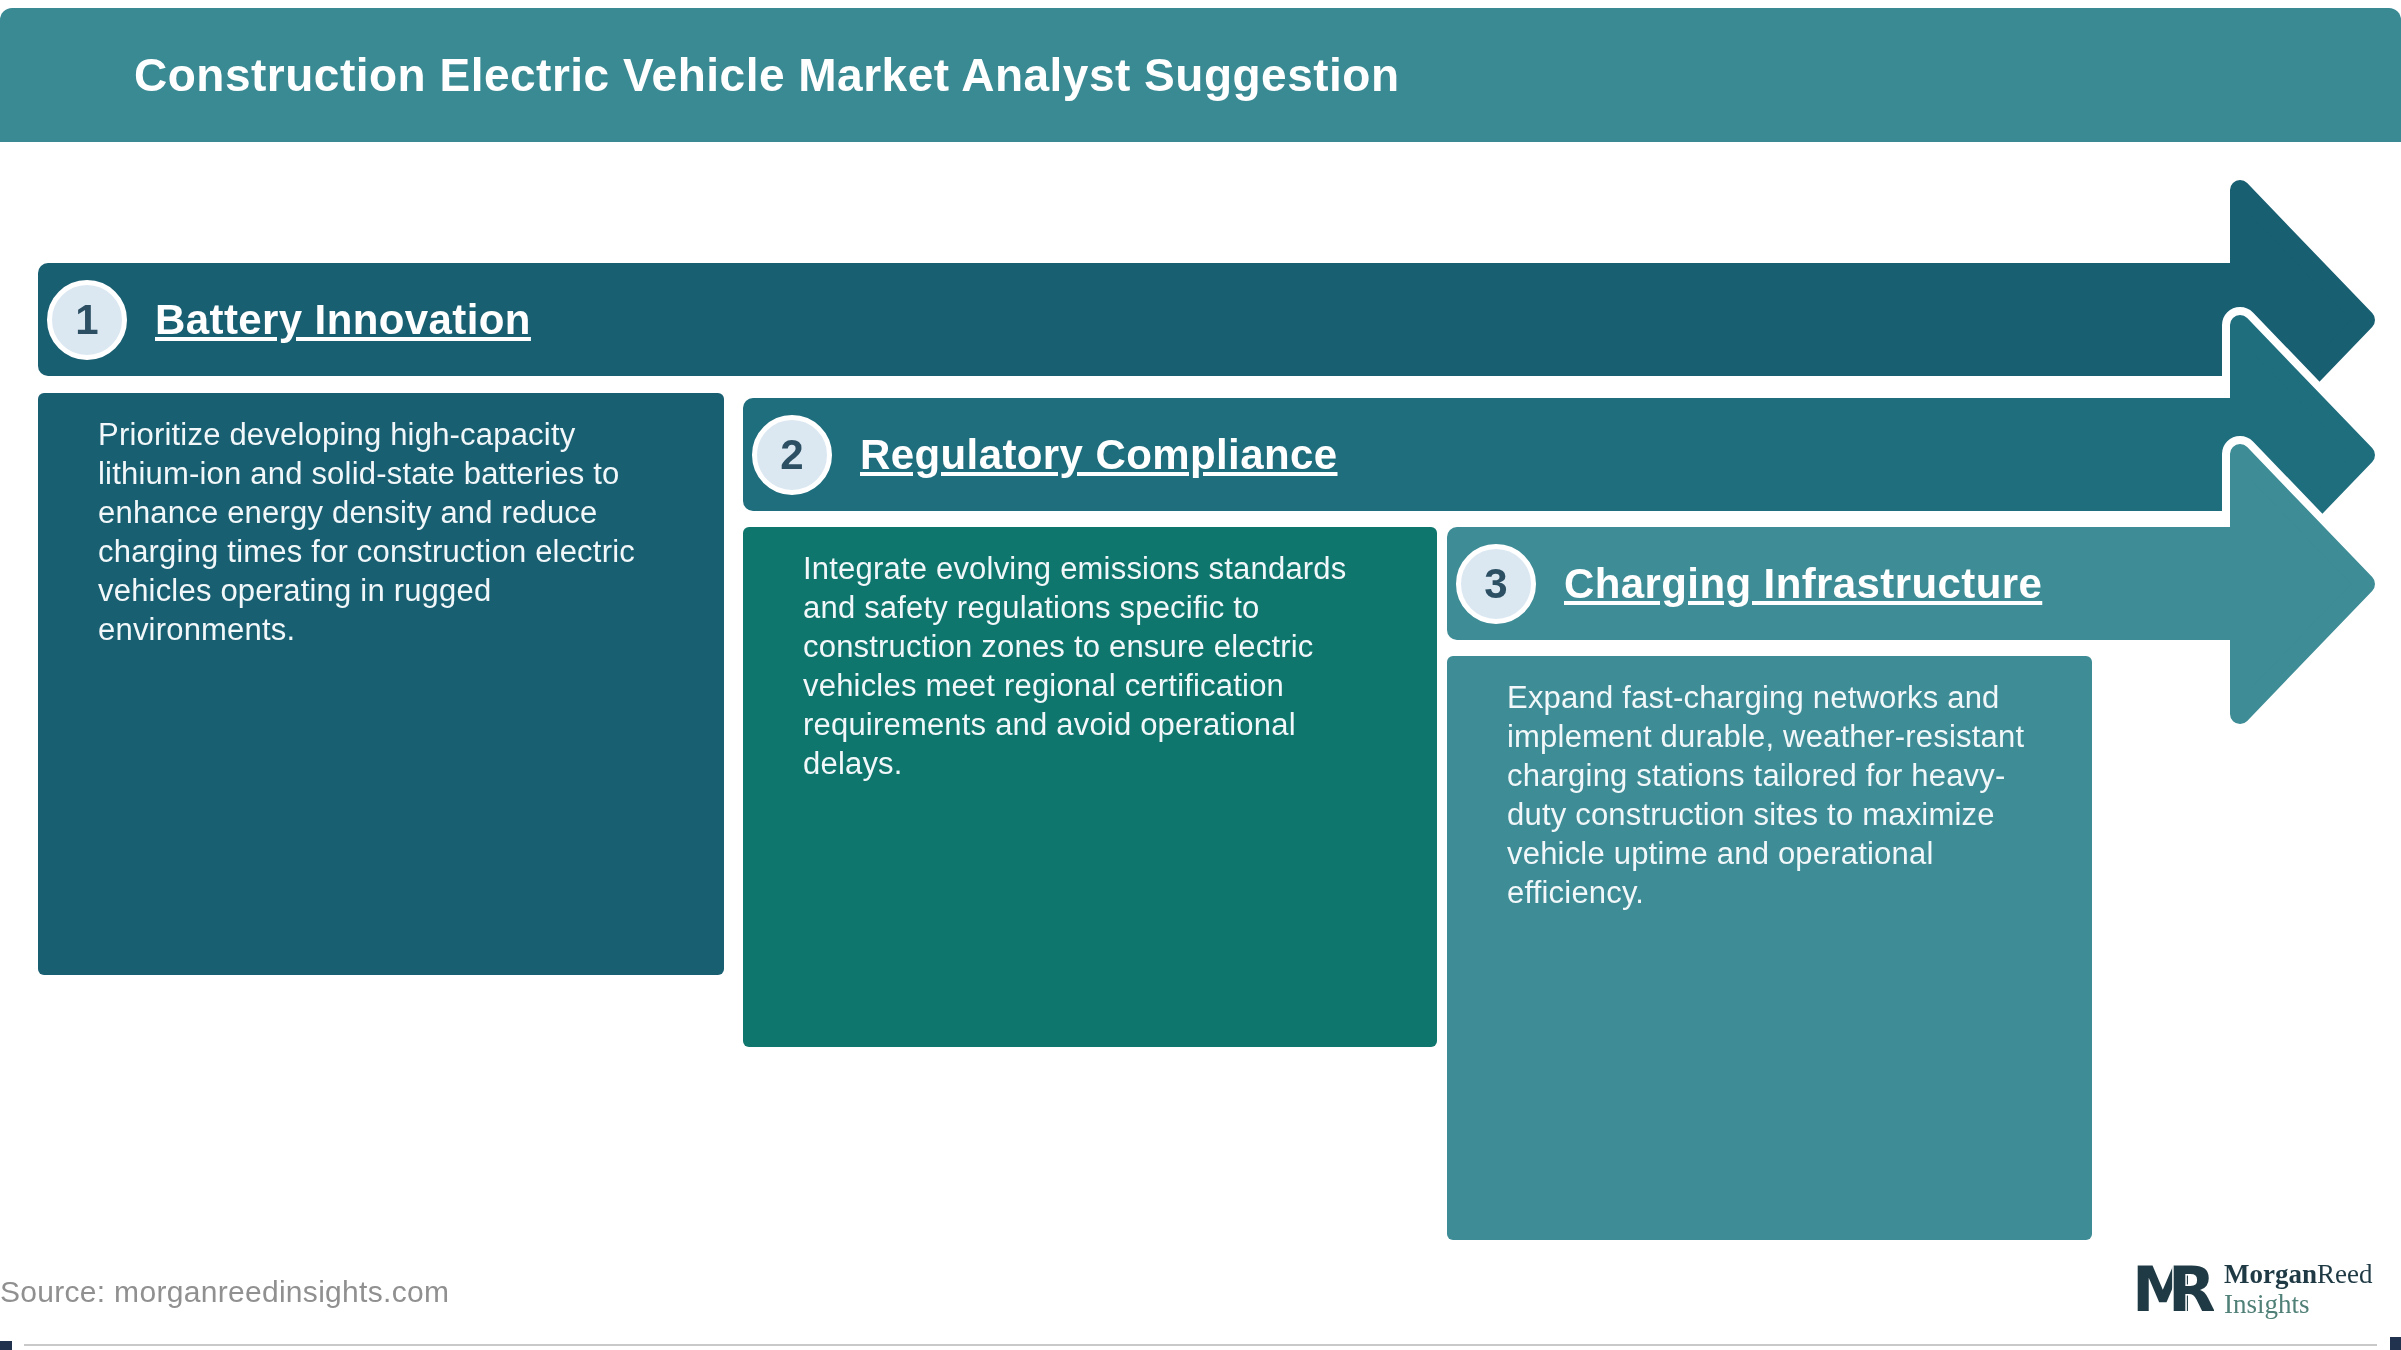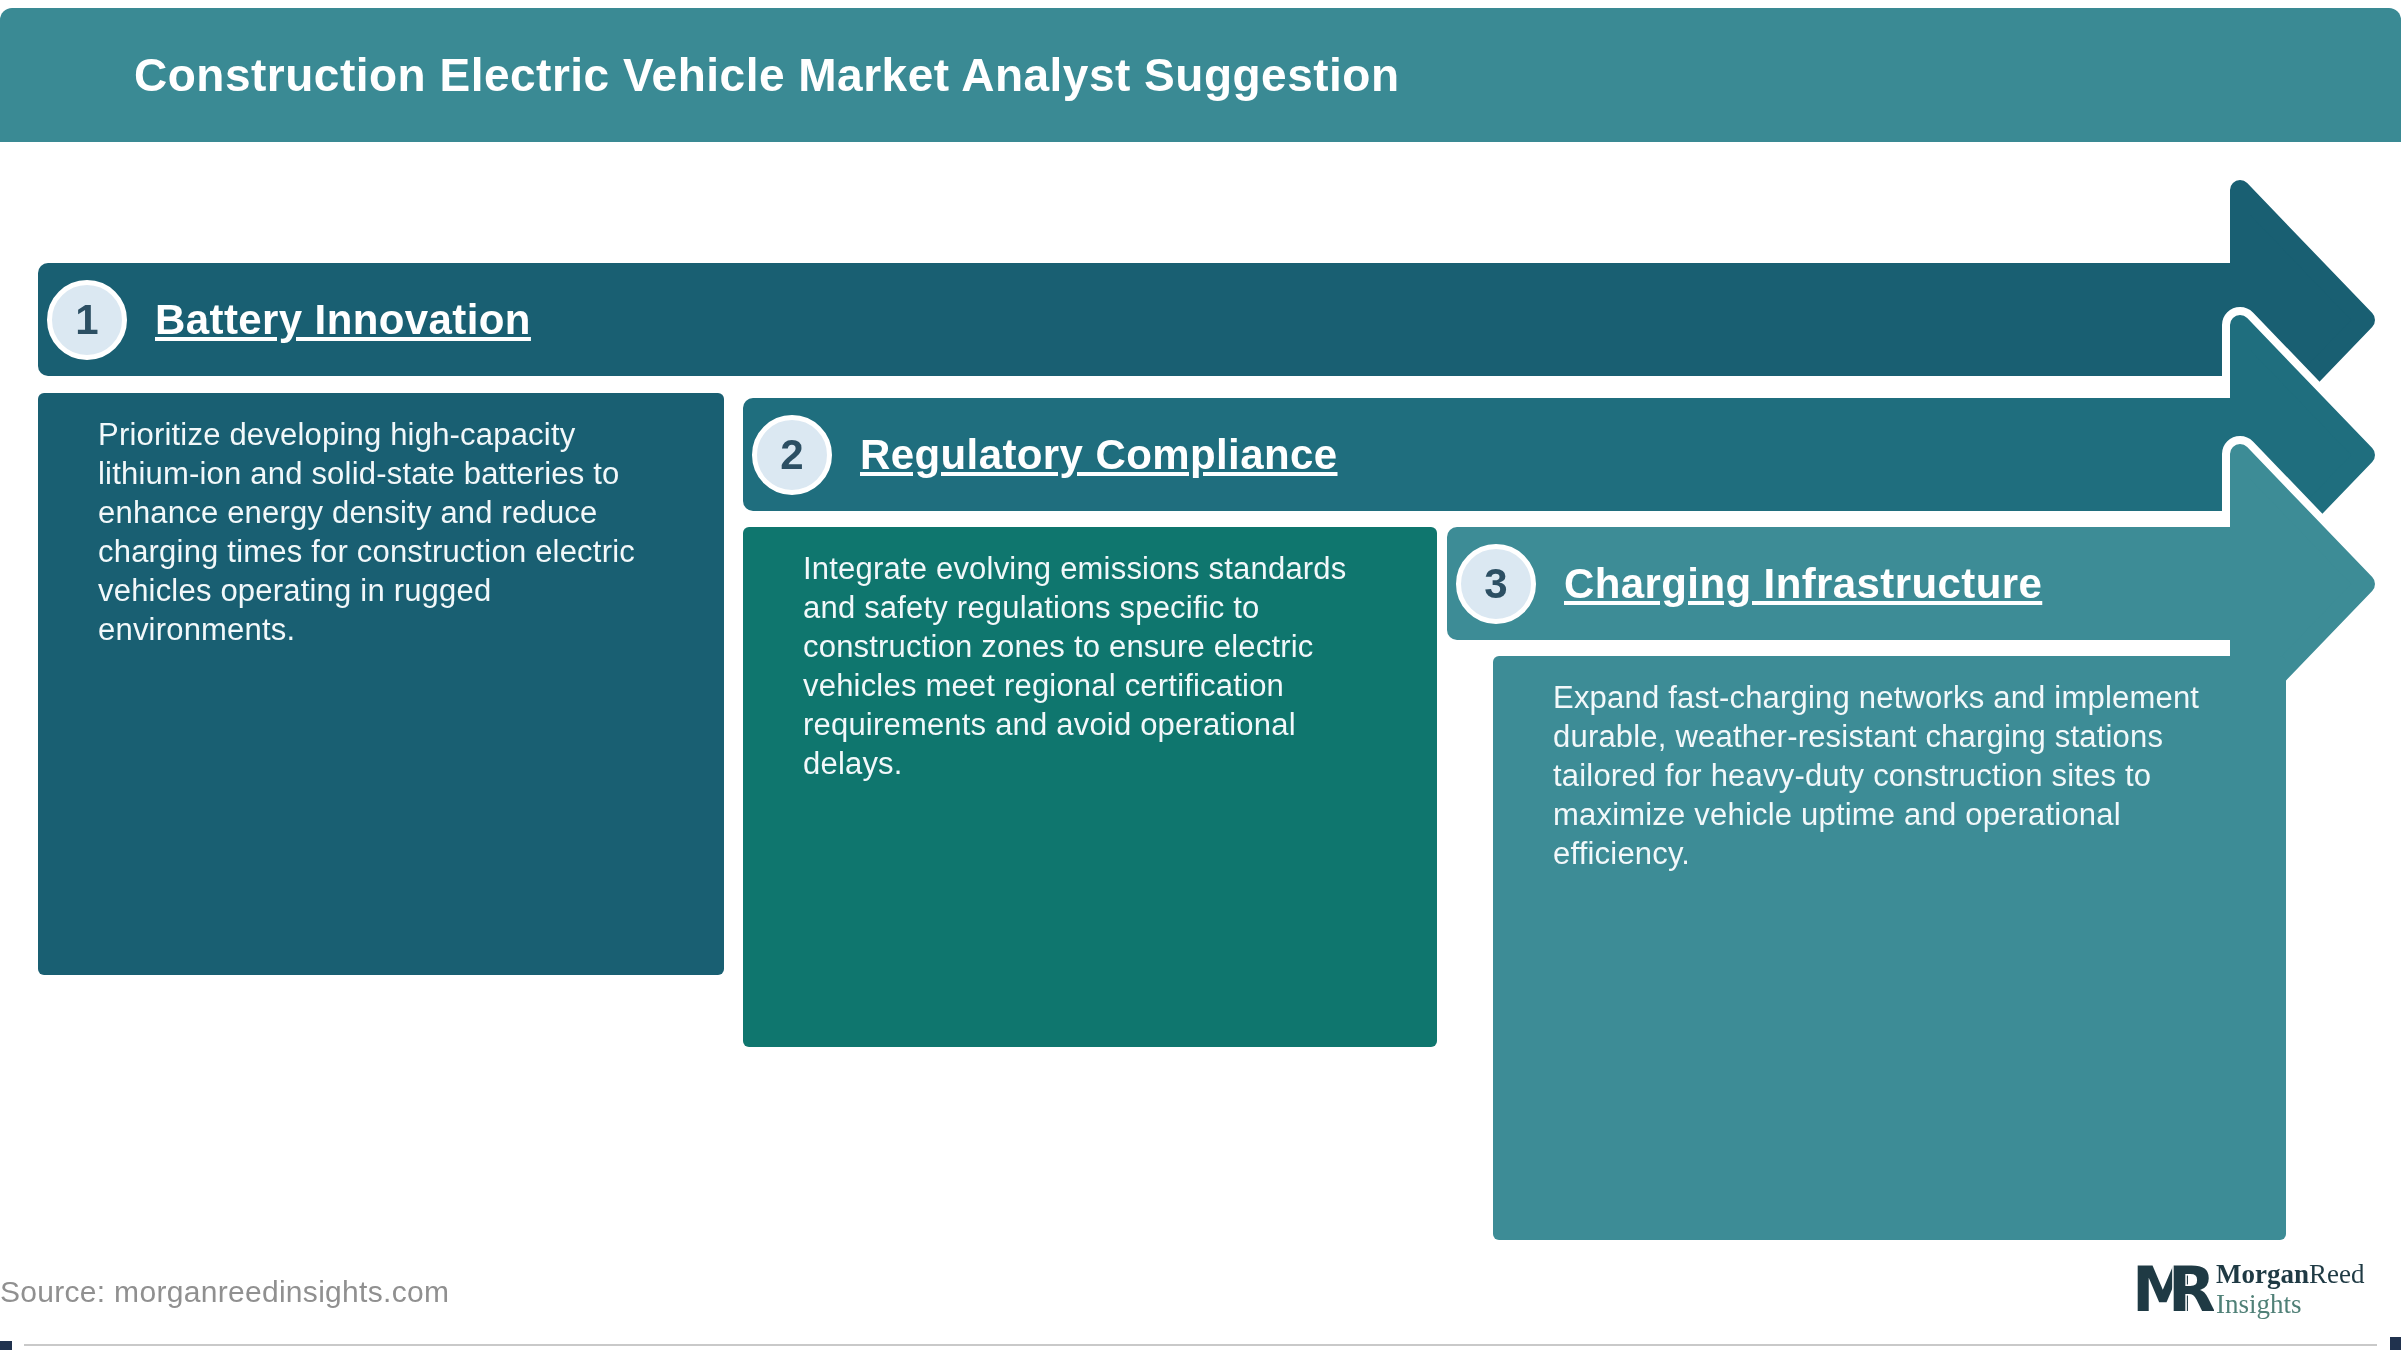--- a/index.html
+++ b/index.html
@@ -54,21 +54,21 @@
   .source{
     position:absolute;left:0;top:1275px;width:2401px;
     font-size:30px;color:#909090;letter-spacing:0.3px;
   }
   
   .logo{
     position:absolute;left:2132px;top:1258px;width:240px;height:62px;
     display:flex;align-items:center;
   }
   .logo-mark{flex:0 0 auto;}
-  .logo-text{margin-left:2px;font-family:"Liberation Serif", serif;line-height:1;}
+  .logo-text{margin-left:10px;font-family:"Liberation Serif", serif;line-height:1;}
   .logo-line1{font-size:27px;color:#1f3a44;}
   .logo-line1 .bold{font-weight:700;}
   .logo-line1 .reg{font-weight:400;}
   .logo-line2{font-size:27px;color:#508077;margin-top:3px;}
   
   .bottom-line{position:absolute;left:24px;top:1344px;width:2353px;height:2px;background:#c9c9c9;}
   .corner-nub{position:absolute;background:#20324e;}
   .nub-left{left:0;top:1341px;width:12px;height:9px;}
   .nub-right{left:2390px;top:1337px;width:11px;height:13px;}
 </style>
@@ -110,21 +110,21 @@
     <div class="step-circle" style="background: rgb(219, 232, 242);">3</div>
     <div class="step-title">Charging Infrastructure</div>
   </div>
 
   <div class="desc-box" style="left: 38px; top: 393px; width: 686px; height: 582px; background: rgb(25, 95, 114);">
     <p>Prioritize developing high-capacity lithium-ion and solid-state batteries to enhance energy density and reduce charging times for construction electric vehicles operating in rugged environments.</p>
   </div>
   <div class="desc-box" style="left: 743px; top: 527px; width: 694px; height: 520px; background: #0f766e;">
     <p>Integrate evolving emissions standards and safety regulations specific to construction zones to ensure electric vehicles meet regional certification requirements and avoid operational delays.</p>
   </div>
-  <div class="desc-box" style="left: 1447px; top: 656px; width: 793px; height: 584px; background: rgb(61, 140, 150); margin-left: 46px;">
+  <div class="desc-box" style="left: 1447px; top: 656px; width: 645px; height: 584px; background: rgb(61, 140, 150);">
     <p>Expand fast-charging networks and implement durable, weather-resistant charging stations tailored for heavy-duty construction sites to maximize vehicle uptime and operational efficiency.</p>
   </div>
 
   <div class="source">Source: morganreedinsights.com</div>
 
   <div class="logo">
     <svg class="logo-mark" width="82" height="62" viewBox="0 0 82 62" xmlns="http://www.w3.org/2000/svg">
       <text x="0" y="53" font-family="DejaVu Sans, sans-serif" font-weight="bold" font-size="62" fill="#1f3a44">M</text>
       <text x="36" y="53" font-family="DejaVu Sans, sans-serif" font-weight="bold" font-size="62" fill="#1f3a44" stroke="#ffffff" stroke-width="3" paint-order="stroke">R</text>
     </svg>

